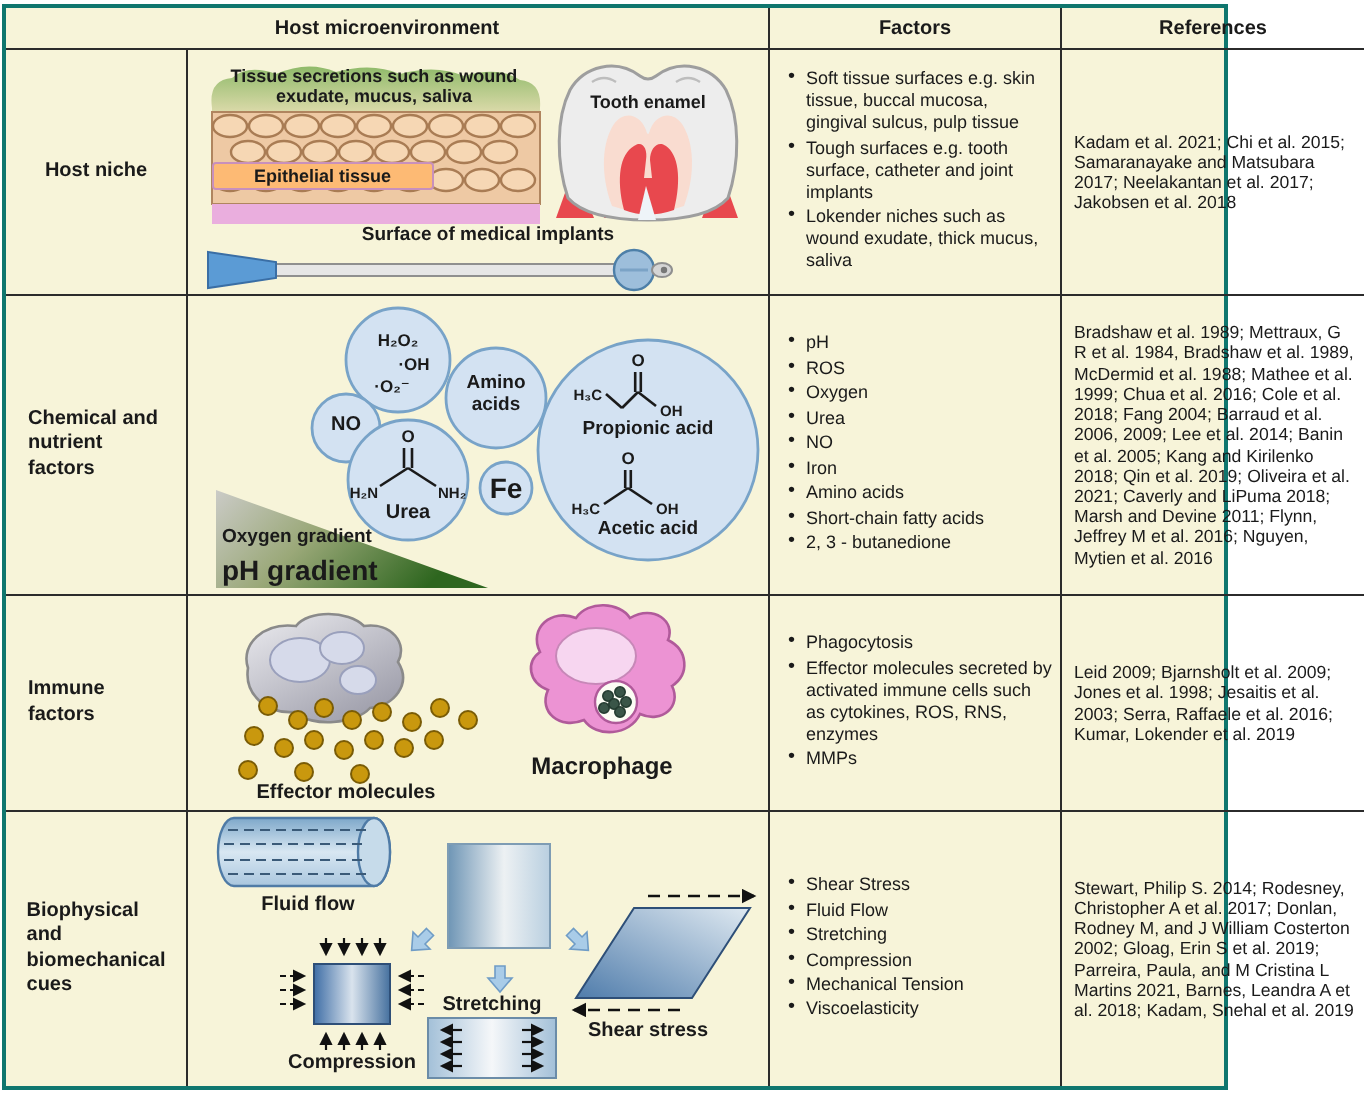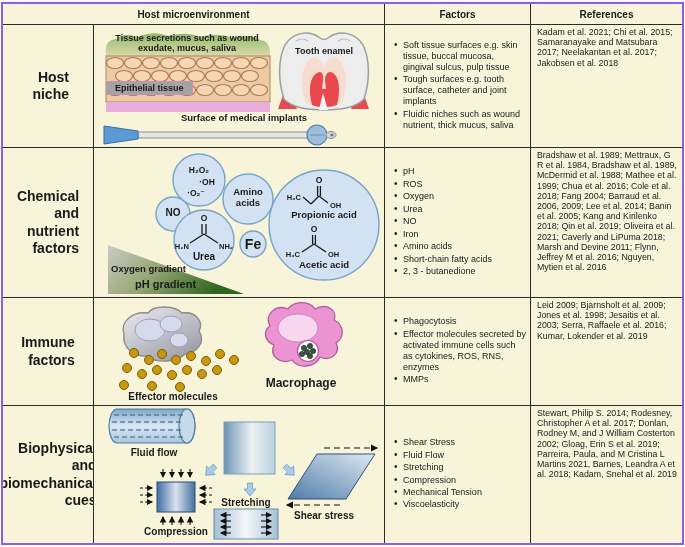--- a/index.html
+++ b/index.html
@@ -1,40 +1,40 @@
 <!DOCTYPE html>
 <html><head>
 <meta charset="utf-8">
 <style>
   html,body{margin:0;padding:0;background:#fff;}
   *{box-sizing:border-box;}
   .page{position:relative;width:685px;height:547px;background:#fff;
         font-family:"Liberation Sans","DejaVu Sans",sans-serif;color:#1a1a1a;}
-  .tbl{position:absolute;left:1px;top:2px;width:683px;height:543px;
-       border:2px solid #8b5cf6;background:#f7f4d9;
+  .tbl{position:absolute;left:1px;top:2px;width:613px;height:543px;
+       border:2px solid #0f766e;background:#f7f4d9;
        display:grid;grid-template-columns:91px 291px 146px 151px;
        grid-template-rows:21px 123px 150px 108px 137px;}
   .cell{position:relative;overflow:hidden;}
   .br{border-right:1px solid #2b2b2b;}
   .bb{border-bottom:1px solid #2b2b2b;}
   .head{display:flex;align-items:center;justify-content:center;
         font-weight:bold;font-size:10px;}
   .span2{grid-column:1 / 3;}
-  .rowlabel{display:flex;align-items:center;justify-content:center;text-align:right;
-            font-weight:bold;font-size:14px;line-height:1.25;padding:0 24px;}
+  .rowlabel{display:flex;align-items:center;justify-content:center;text-align:left;
+            font-weight:bold;font-size:10px;line-height:1.25;padding:0 11px;}
   .factors{display:flex;flex-direction:column;justify-content:center;
            font-size:9px;line-height:1.22;padding:3px 4px 3px 6px;}
   ul.blist{margin:0;padding:0 0 0 12px;list-style:none;}
   ul.blist li{position:relative;margin:0 0 1.5px 0;}
   ul.blist li::before{content:"\2022";position:absolute;left:-9px;top:-1px;font-size:10px;}
-  .refs{display:flex;font-size:8.8px;line-height:1.16;
+  .refs{display:flex;align-items:center;font-size:8.8px;line-height:1.16;
         padding:2px 4px 2px 6px;}
   .lbl{position:absolute;font-weight:bold;text-align:center;line-height:1.12;}
-  .pinkbox{background:#a3a3a3;border:1px solid #c890bc;border-radius:2px;
-           padding:1px 8px;white-space:nowrap;}
+  .pinkbox{background:#fdba74;border:1px solid #c890bc;border-radius:2px;
+           padding:1px 20px;white-space:nowrap;}
   svg{position:absolute;}
   svg text{font-family:"Liberation Sans","DejaVu Sans",sans-serif;fill:#1a1a1a;}
 </style>
 </head>
 <body>
 
 <div class="page">
 <div class="tbl">
 
   <div class="cell head span2 br bb">
@@ -115,21 +115,21 @@
       <line x1="208" y1="11" x2="222" y2="11" stroke="#7ba3c6" stroke-width="1.5"></line>
       <ellipse cx="229" cy="11" rx="5" ry="3.5" fill="#d5d5d5" stroke="#8f8f8f" stroke-width="1"></ellipse>
       <circle cx="230" cy="11" r="1.6" fill="#777"></circle>
     </svg>
   </div>
 
   <div class="cell factors br bb">
     <ul class="blist">
       <li>Soft tissue surfaces e.g. skin tissue, buccal mucosa, gingival sulcus, pulp tissue</li>
       <li>Tough surfaces e.g. tooth surface, catheter and joint implants</li>
-      <li>Fluidic niches such as wound nutrient, thick mucus, saliva</li>
+      <li>Lokender niches such as wound exudate, thick mucus, saliva</li>
     </ul>
   </div>
   <div class="cell refs bb">
     <div>Kadam et al. 2021; Chi et al. 2015; Samaranayake and Matsubara 2017; Neelakantan et al. 2017; Jakobsen et al. 2018</div>
   </div>
 
   <div class="cell rowlabel br bb">Chemical and nutrient factors</div>
 
   <div class="cell br bb">
     <svg style="left:0;top:0;" width="291" height="150" viewBox="0 0 291 150">
@@ -184,21 +184,21 @@
     <div class="lbl" style="left:80px;top:18px;width:50px;font-size:8.5px;">H₂O₂</div>
     <div class="lbl" style="left:96px;top:30px;width:34px;font-size:8.5px;">·OH</div>
     <div class="lbl" style="left:82px;top:41px;width:40px;font-size:8.5px;">·O₂⁻</div>
     <div class="lbl" style="left:67px;top:59px;width:24px;font-size:10px;">NO</div>
     <div class="lbl" style="left:130px;top:39px;width:48px;font-size:9.5px;">Amino acids</div>
     <div class="lbl" style="left:92px;top:103px;width:36px;font-size:10px;">Urea</div>
     <div class="lbl" style="left:148px;top:89px;width:22px;font-size:14px;">Fe</div>
     <div class="lbl" style="left:185px;top:62px;width:90px;font-size:9.5px;text-align:center;">Propionic acid</div>
     <div class="lbl" style="left:193px;top:112px;width:74px;font-size:9.5px;">Acetic acid</div>
     <div class="lbl" style="left:17px;top:116px;text-align:left;font-size:9.5px;">Oxygen gradient</div>
-    <div class="lbl" style="left:17px;top:130px;text-align:left;font-size:11px;margin-left:24px;">pH gradient</div>
+    <div class="lbl" style="left:17px;top:130px;text-align:left;font-size:14px;">pH gradient</div>
   </div>
 
   <div class="cell factors br bb">
     <ul class="blist">
       <li>pH</li>
       <li>ROS</li>
       <li>Oxygen</li>
       <li>Urea</li>
       <li>NO</li>
       <li>Iron</li>

